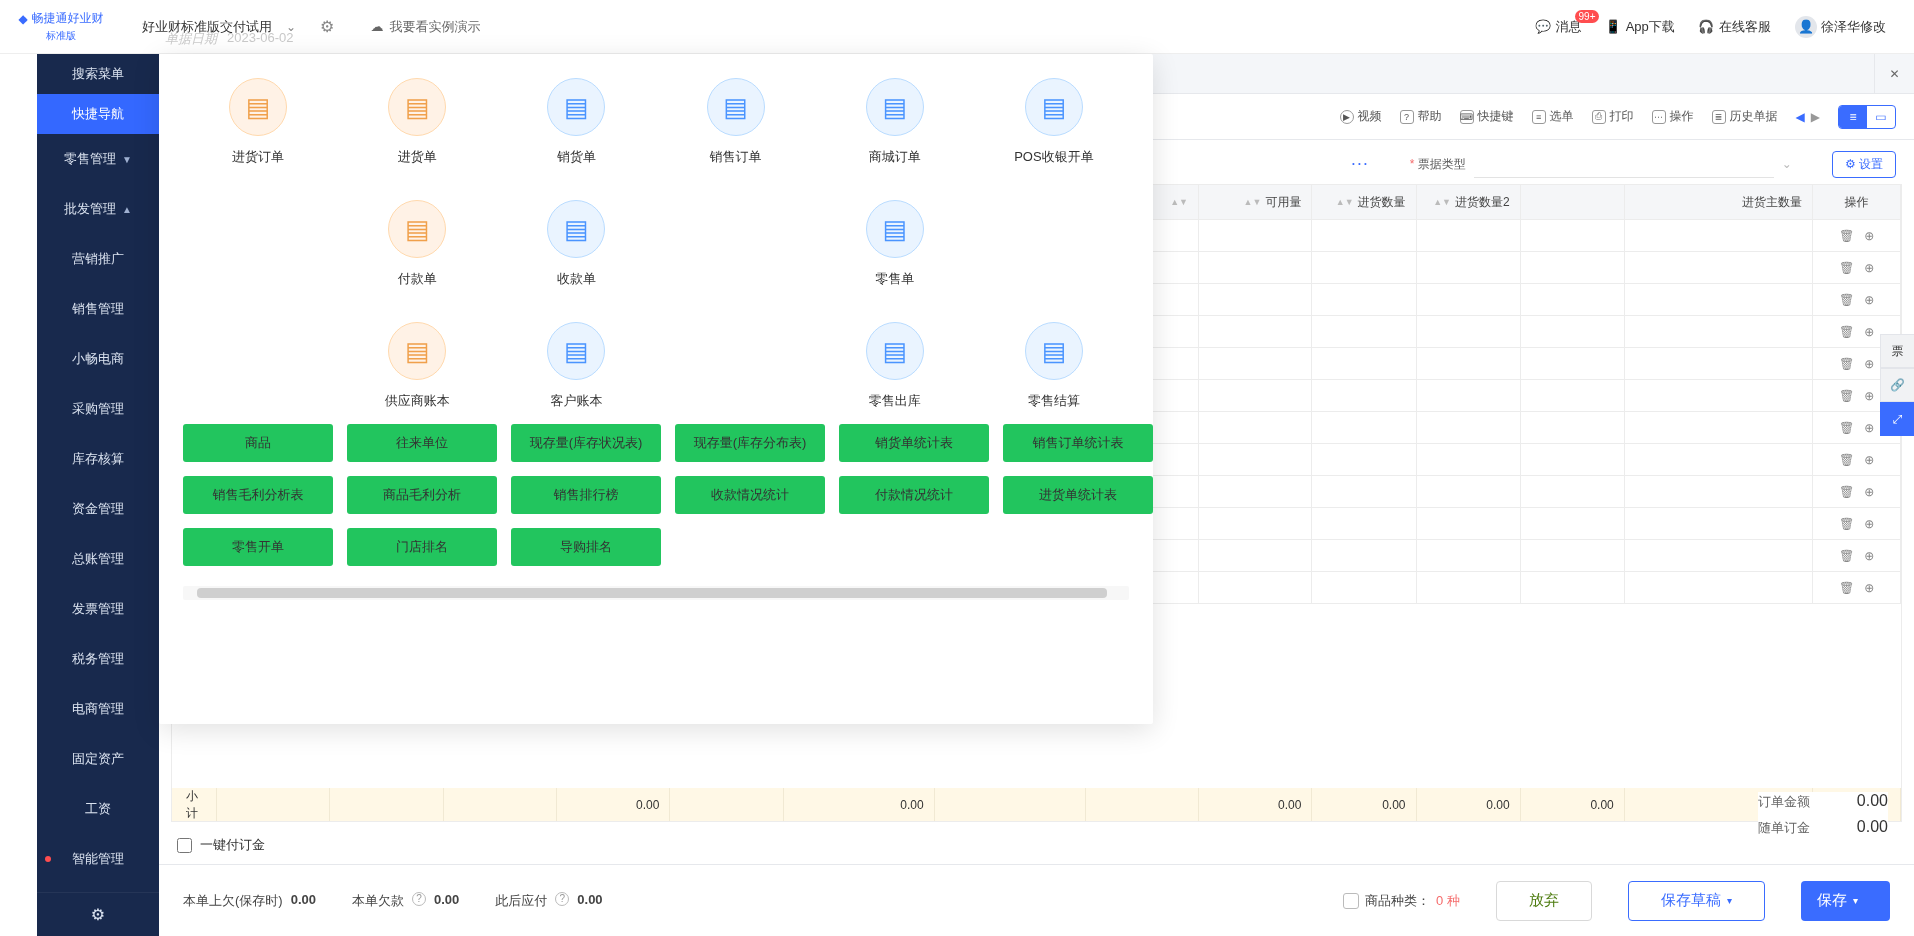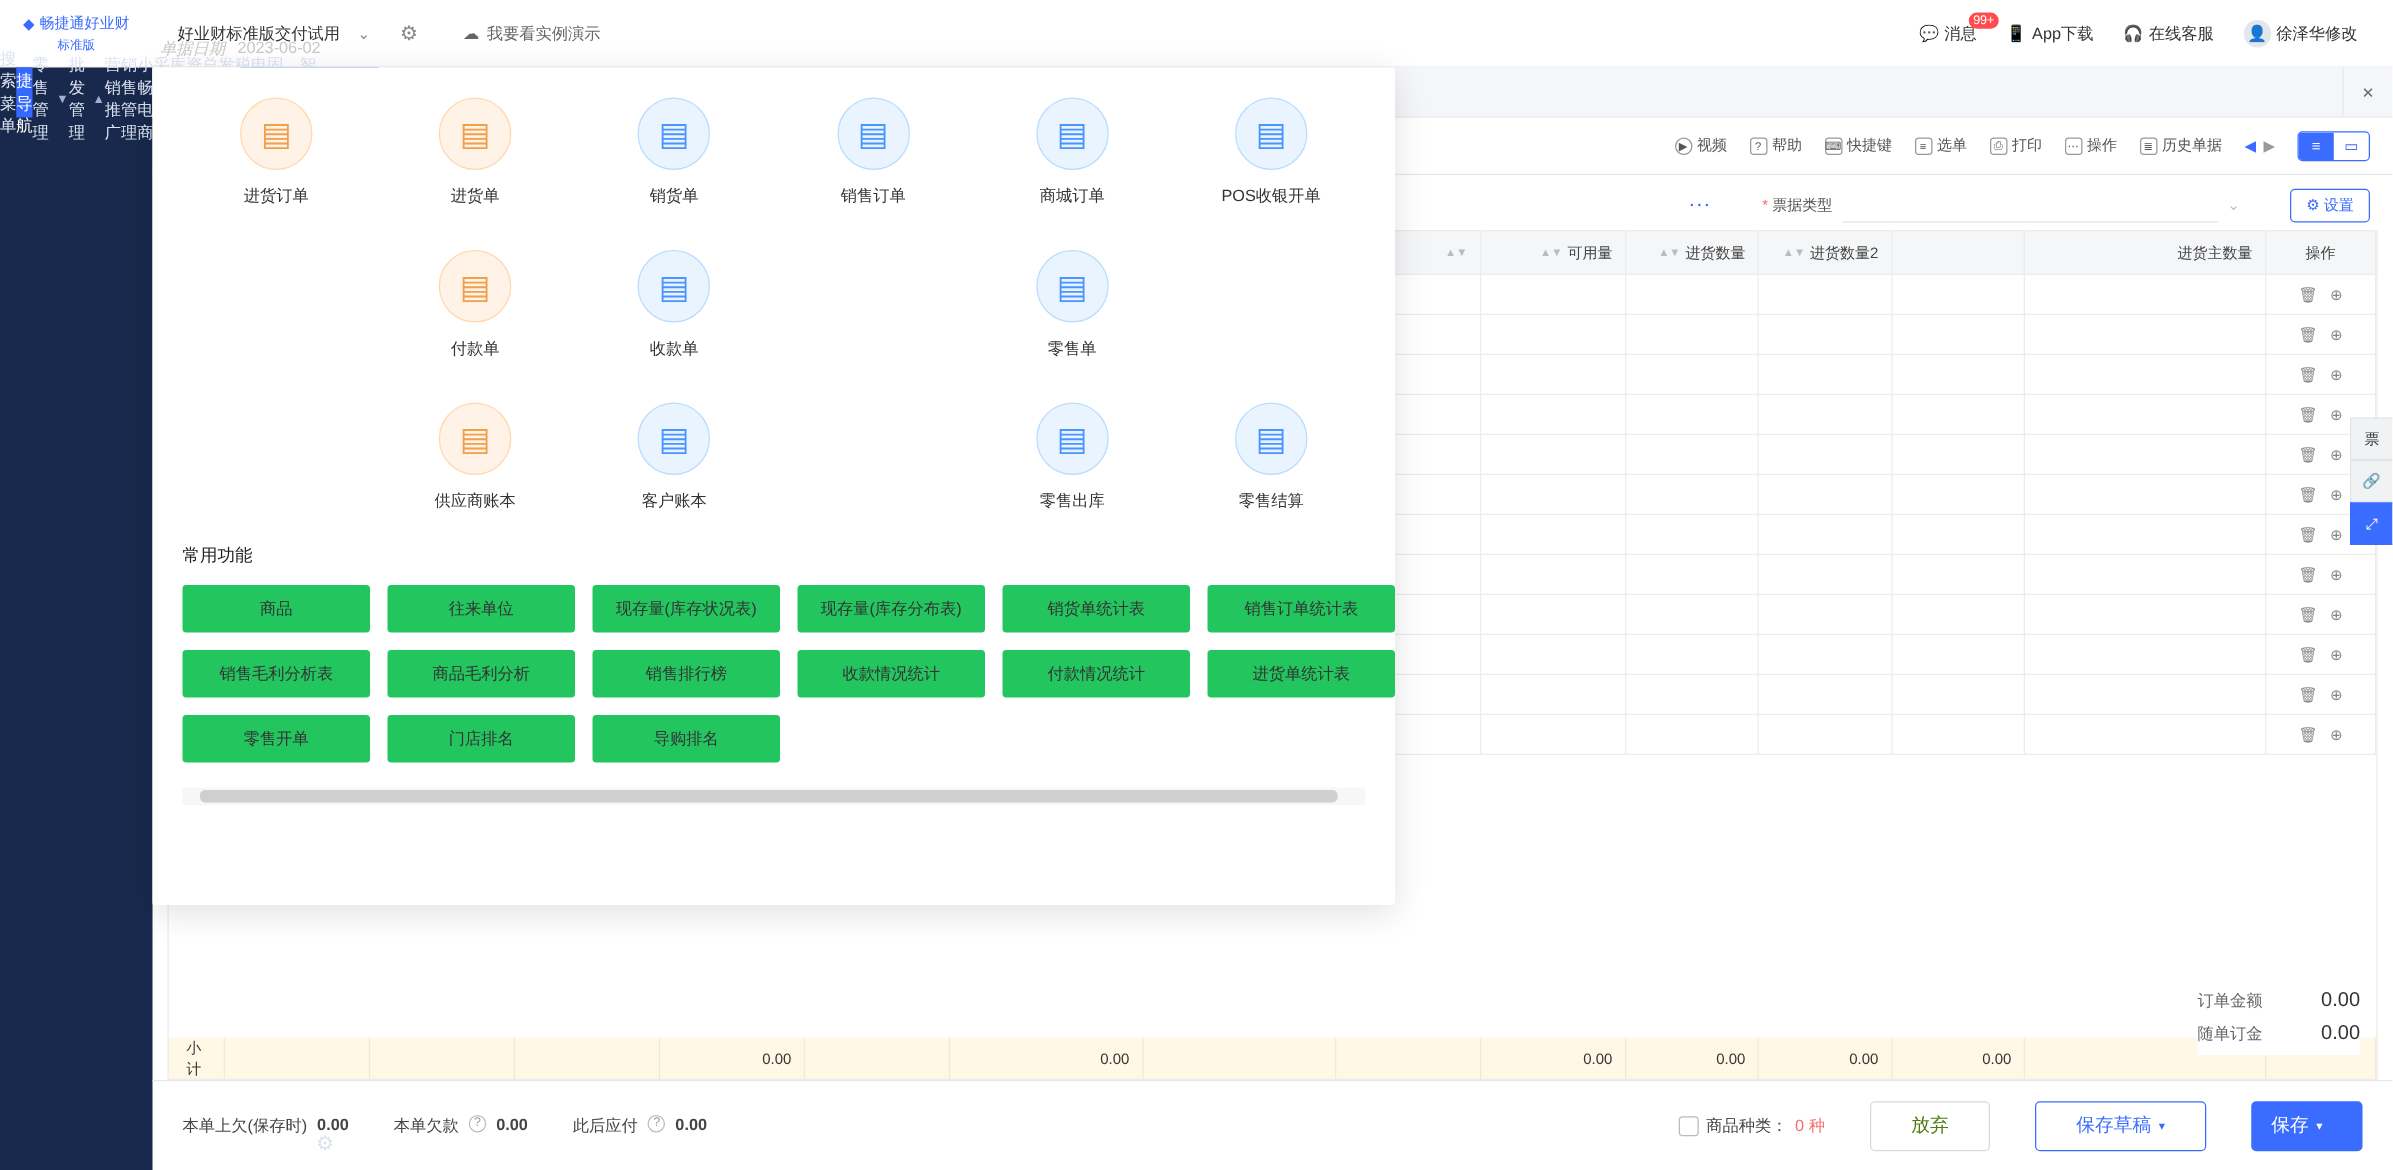--- a/index.html
+++ b/index.html
@@ -19,21 +19,21 @@
 .top-spacer { flex:1; }
 .top-actions { display:flex; align-items:center; gap:24px; padding-right:28px; }
 .top-actions .act { display:flex; align-items:center; gap:4px; color:#333; font-size:13px; cursor:pointer; position:relative;}
 .badge-99 { position:absolute; top:-8px; right:-18px; background:#ff4d4f; color:#fff; border-radius:9px; font-size:10px; padding:1px 4px; }
 .avatar { width:22px; height:22px; border-radius:50%; background:#e3e6eb; display:inline-flex; align-items:center; justify-content:center; color:#aaa;}
 
 
 .body-row { flex:1; display:flex; min-height:0; }
 
 
-.sidebar { width: 122px; background:#18294d; display:flex; flex-direction:row; color:#dbe3f0; position:relative;}
+.sidebar { width: 122px; background:#18294d; display:flex; flex-direction:column; color:#dbe3f0; position:relative;margin-left:37px;}
 .sidebar .search { height:40px; display:flex; align-items:center; justify-content:center; font-size:13px; cursor:pointer; }
 .sidebar .quicknav { height:40px; display:flex; align-items:center; justify-content:center; font-size:13px; background:#3468ff; color:#fff; cursor:pointer;}
 .sidebar .item { height:50px; display:flex; align-items:center; justify-content:center; gap:6px; font-size:13px; cursor:pointer;}
 .sidebar .item .arrow { font-size:10px; color:#9fb0d1;}
 .sidebar .item.smart::before { content:""; width:6px; height:6px; border-radius:50%; background:#ff4d4f; position:absolute; left:8px; }
 .sidebar .item.smart { position:relative; }
 .sidebar .gear-btn { margin-top:auto; height:44px; display:flex; align-items:center; justify-content:center; color:#dbe3f0; cursor:pointer; font-size:16px; border-top:1px solid rgba(255,255,255,.06);}
 
 
 .main { flex:1; position:relative; display:flex; flex-direction:column; min-width:0; }
@@ -598,20 +598,24 @@
             <div class="td c-h"></div>
           <div class="td c-i">0.00</div>
           <div class="td c-j">0.00</div>
           <div class="td c-k">0.00</div>
           <div class="td c-k2">0.00</div>
           <div class="td c-l"></div>
           <div class="td c-op"></div>
         </div>
       </div>
 
+      <div class="checkbox-row">
+        <input type="checkbox" style="">
+        <span>一键付订金</span>
+      </div>
 
       <div class="totals-box">
         <div class="line">
             <span class="k">订单金额</span>
             <span class="v">0.00</span>
           </div>
         <div class="line">
             <span class="k">随单订金</span>
             <span class="v">0.00</span>
           </div>
@@ -729,21 +733,20 @@
             </div>
             <div class="flow-item">
               <div class="circ blue">▤</div>
               <div class="lbl">零售出库</div>
             </div>
             <div class="flow-item">
               <div class="circ blue">▤</div>
               <div class="lbl">零售结算</div>
             </div>
           </div>
-        <div class="section-title">常用功能</div>
         <div class="func-grid" id="func-grid">
             <div class="func-btn">商品</div>
             <div class="func-btn">往来单位</div>
             <div class="func-btn">现存量(库存状况表)</div>
             <div class="func-btn">现存量(库存分布表)</div>
             <div class="func-btn">销货单统计表</div>
             <div class="func-btn">销售订单统计表</div>
             <div class="func-btn">销售毛利分析表</div>
             <div class="func-btn">商品毛利分析</div>
             <div class="func-btn">销售排行榜</div>

